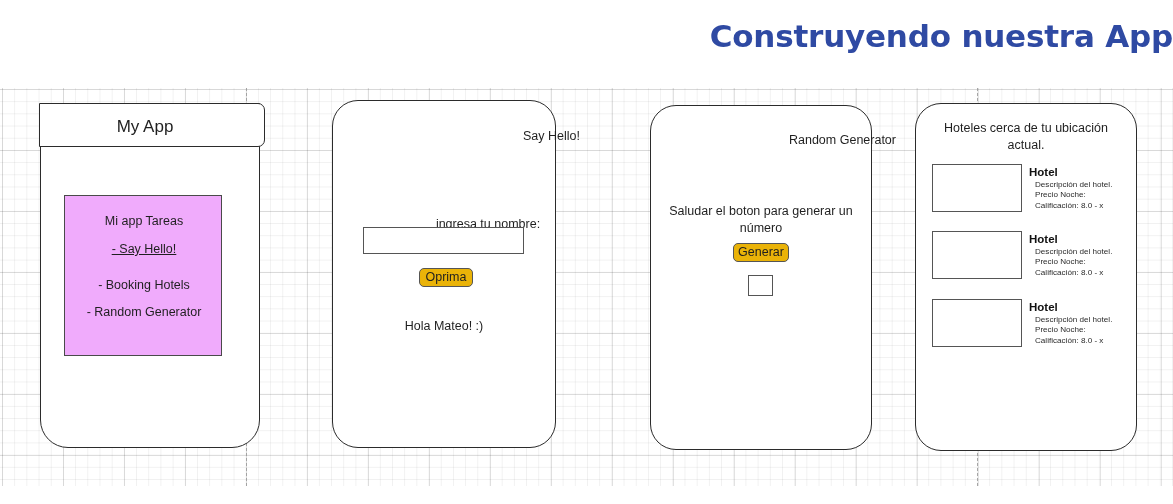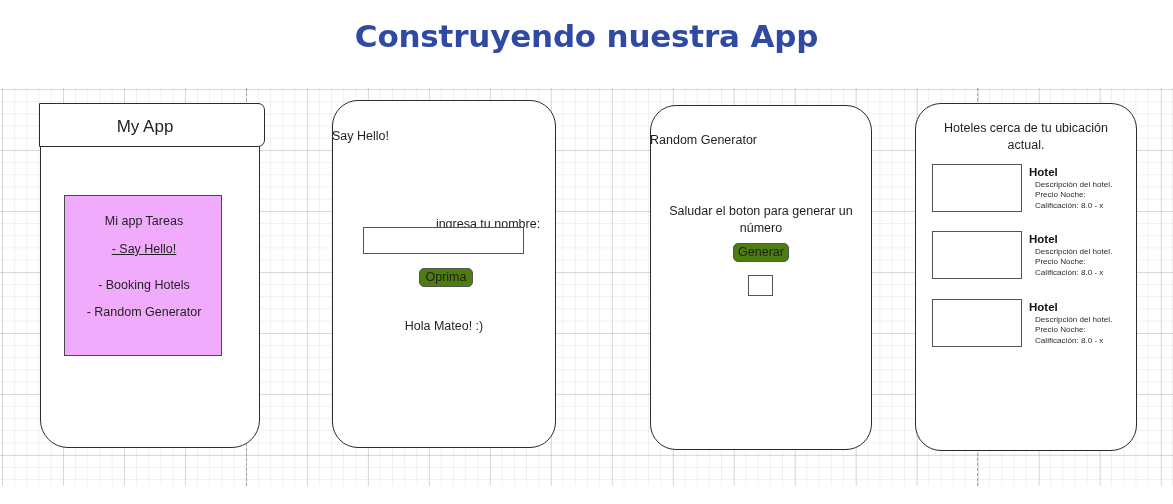--- a/index.html
+++ b/index.html
@@ -15,21 +15,21 @@
     font-family: "Liberation Sans", sans-serif;
     color: #1f1f1f;
   }
 
   
   #page-title {
     position: absolute;
     left: 0;
     top: 18px;
     width: 1173px;
-    text-align: center;
+    text-align: right;
     font-size: 31px;
     font-weight: bold;
     letter-spacing: -0.2px;
     color: #2f4aa3;
     font-family: "DejaVu Sans", sans-serif;
   }
 
   
   #grid {
     position: absolute;
@@ -97,38 +97,38 @@
 
   
   #phone-hello { left: 332px; top: 100px; width: 224px; height: 348px; }
   
   #phone-random { left: 650px; top: 105px; width: 222px; height: 345px; }
   
   #phone-hotels { left: 915px; top: 103px; width: 222px; height: 348px; }
 
   .screen-title {
     position: absolute; left: 0; width: 100%;
-    text-align: left; font-size: 12.5px; color: #1f1f1f;
+    text-align: right; font-size: 12.5px; color: #1f1f1f; padding-left: 24px;
   }
   .screen-text {
     position: absolute;
     text-align: center; font-size: 12.5px; color: #1f1f1f;
     line-height: 17px;
   }
 
   
   .text-input {
     position: absolute;
     background: #ffffff;
     border: 1.5px solid #555555;
     box-sizing: border-box;
   }
   .mock-button {
     position: absolute;
-    background: #4d7c0f;
+    background: #eab308;
     border: 1.3px solid #555555;
     border-radius: 5px;
     box-sizing: border-box;
     text-align: center;
     font-size: 12.5px;
     color: #1f1f1f;
   }
   .result-box {
     position: absolute;
     background: #ffffff;

